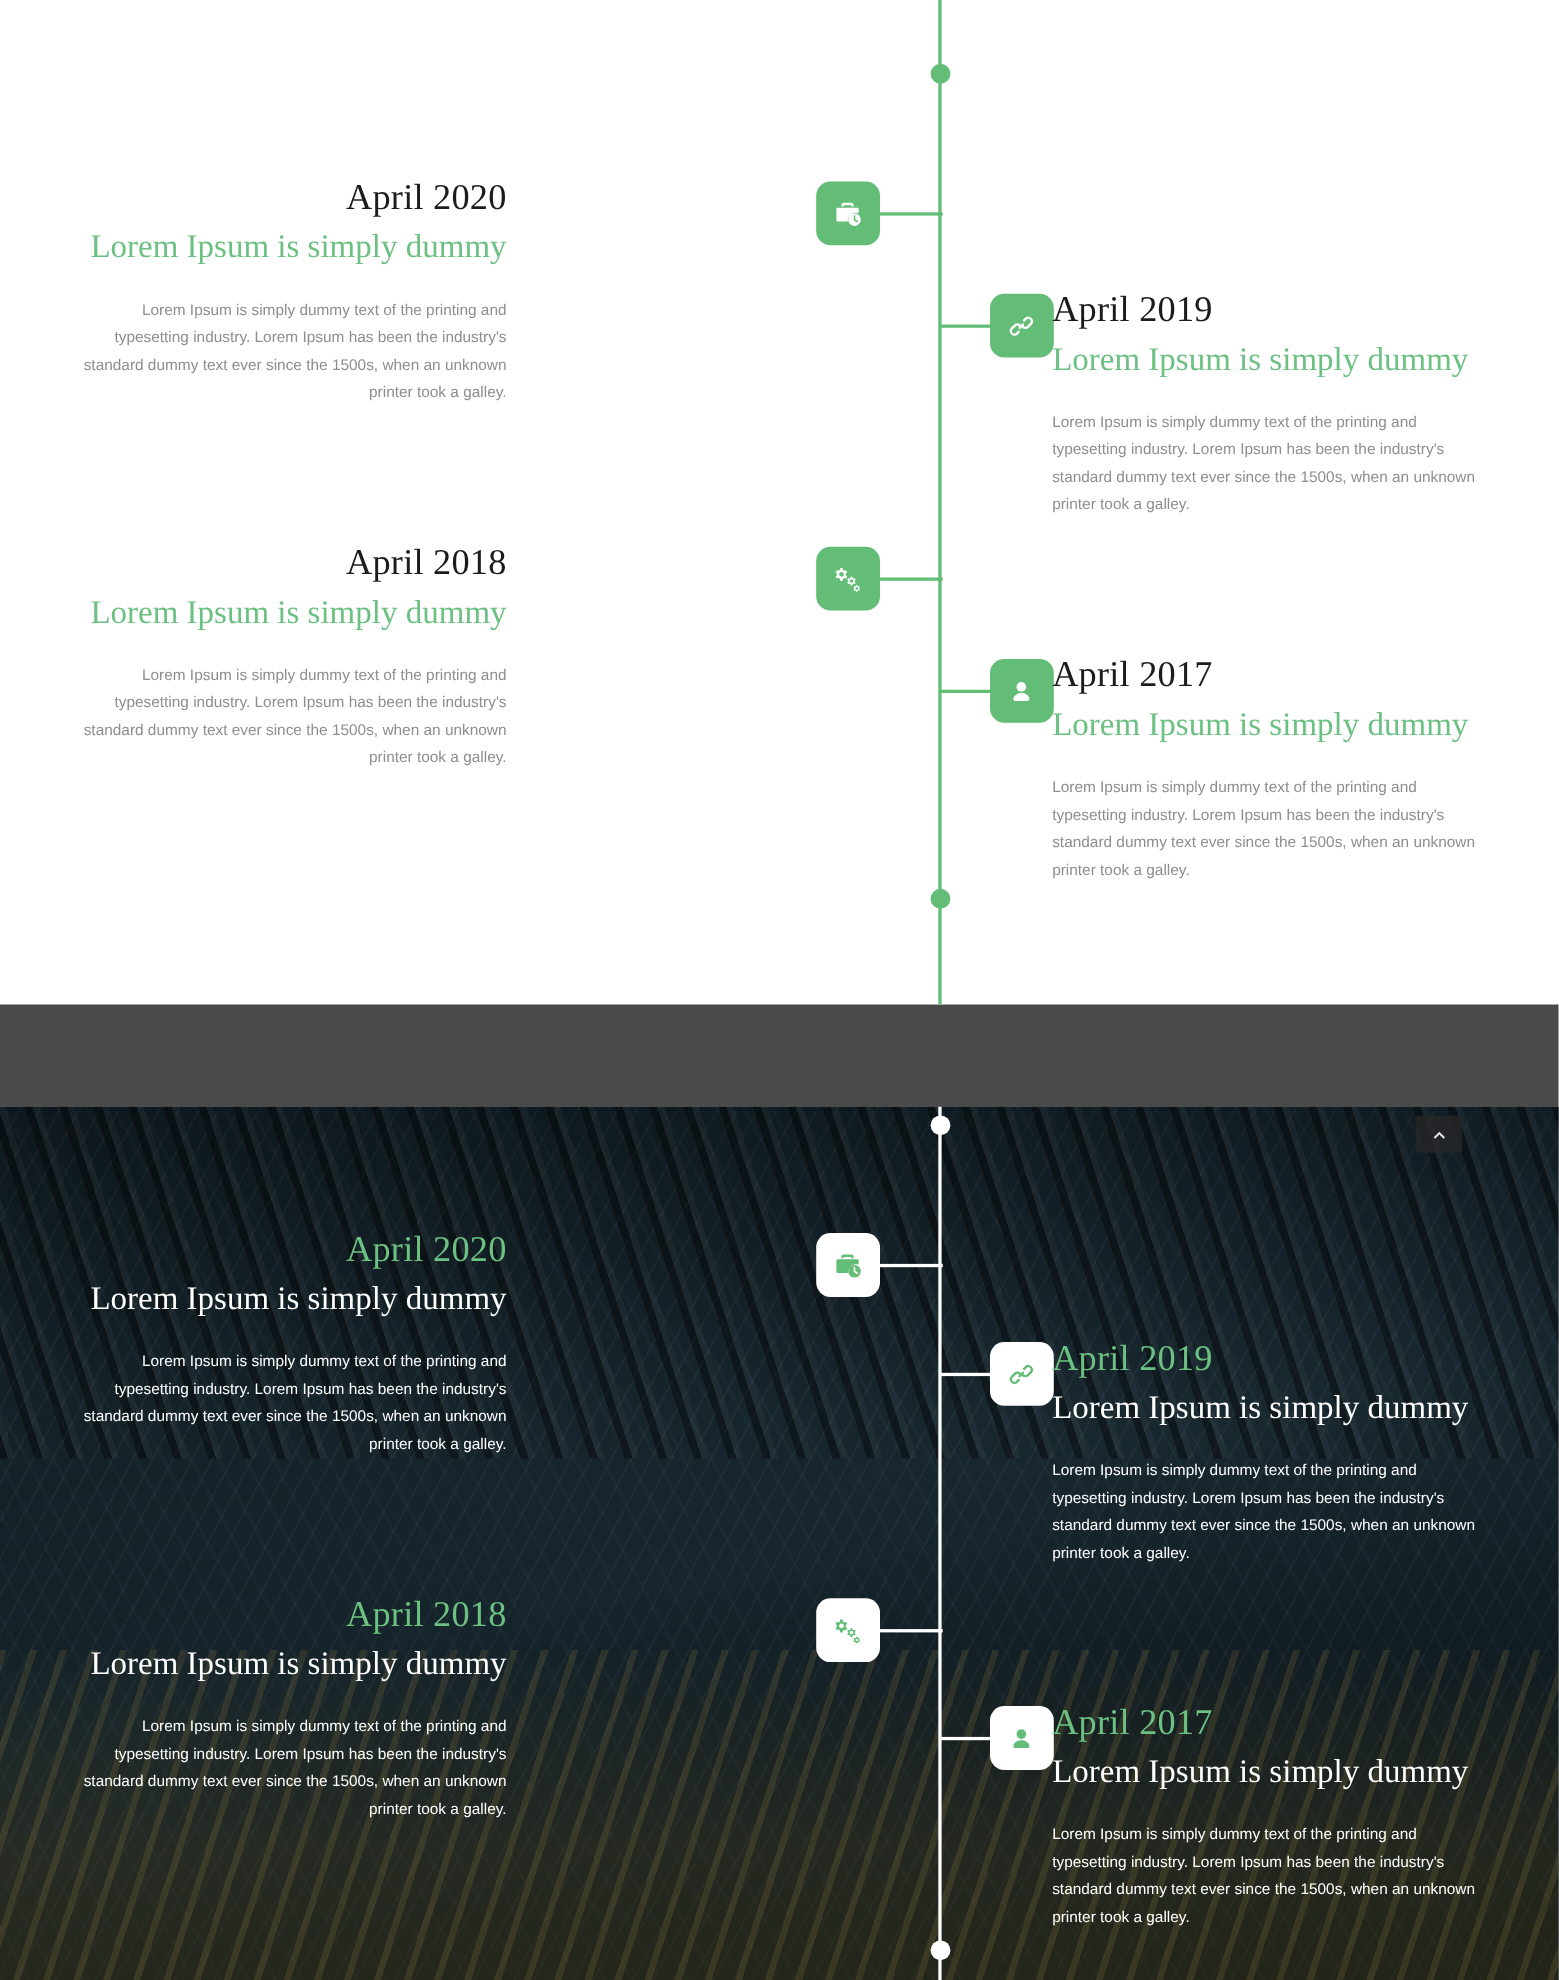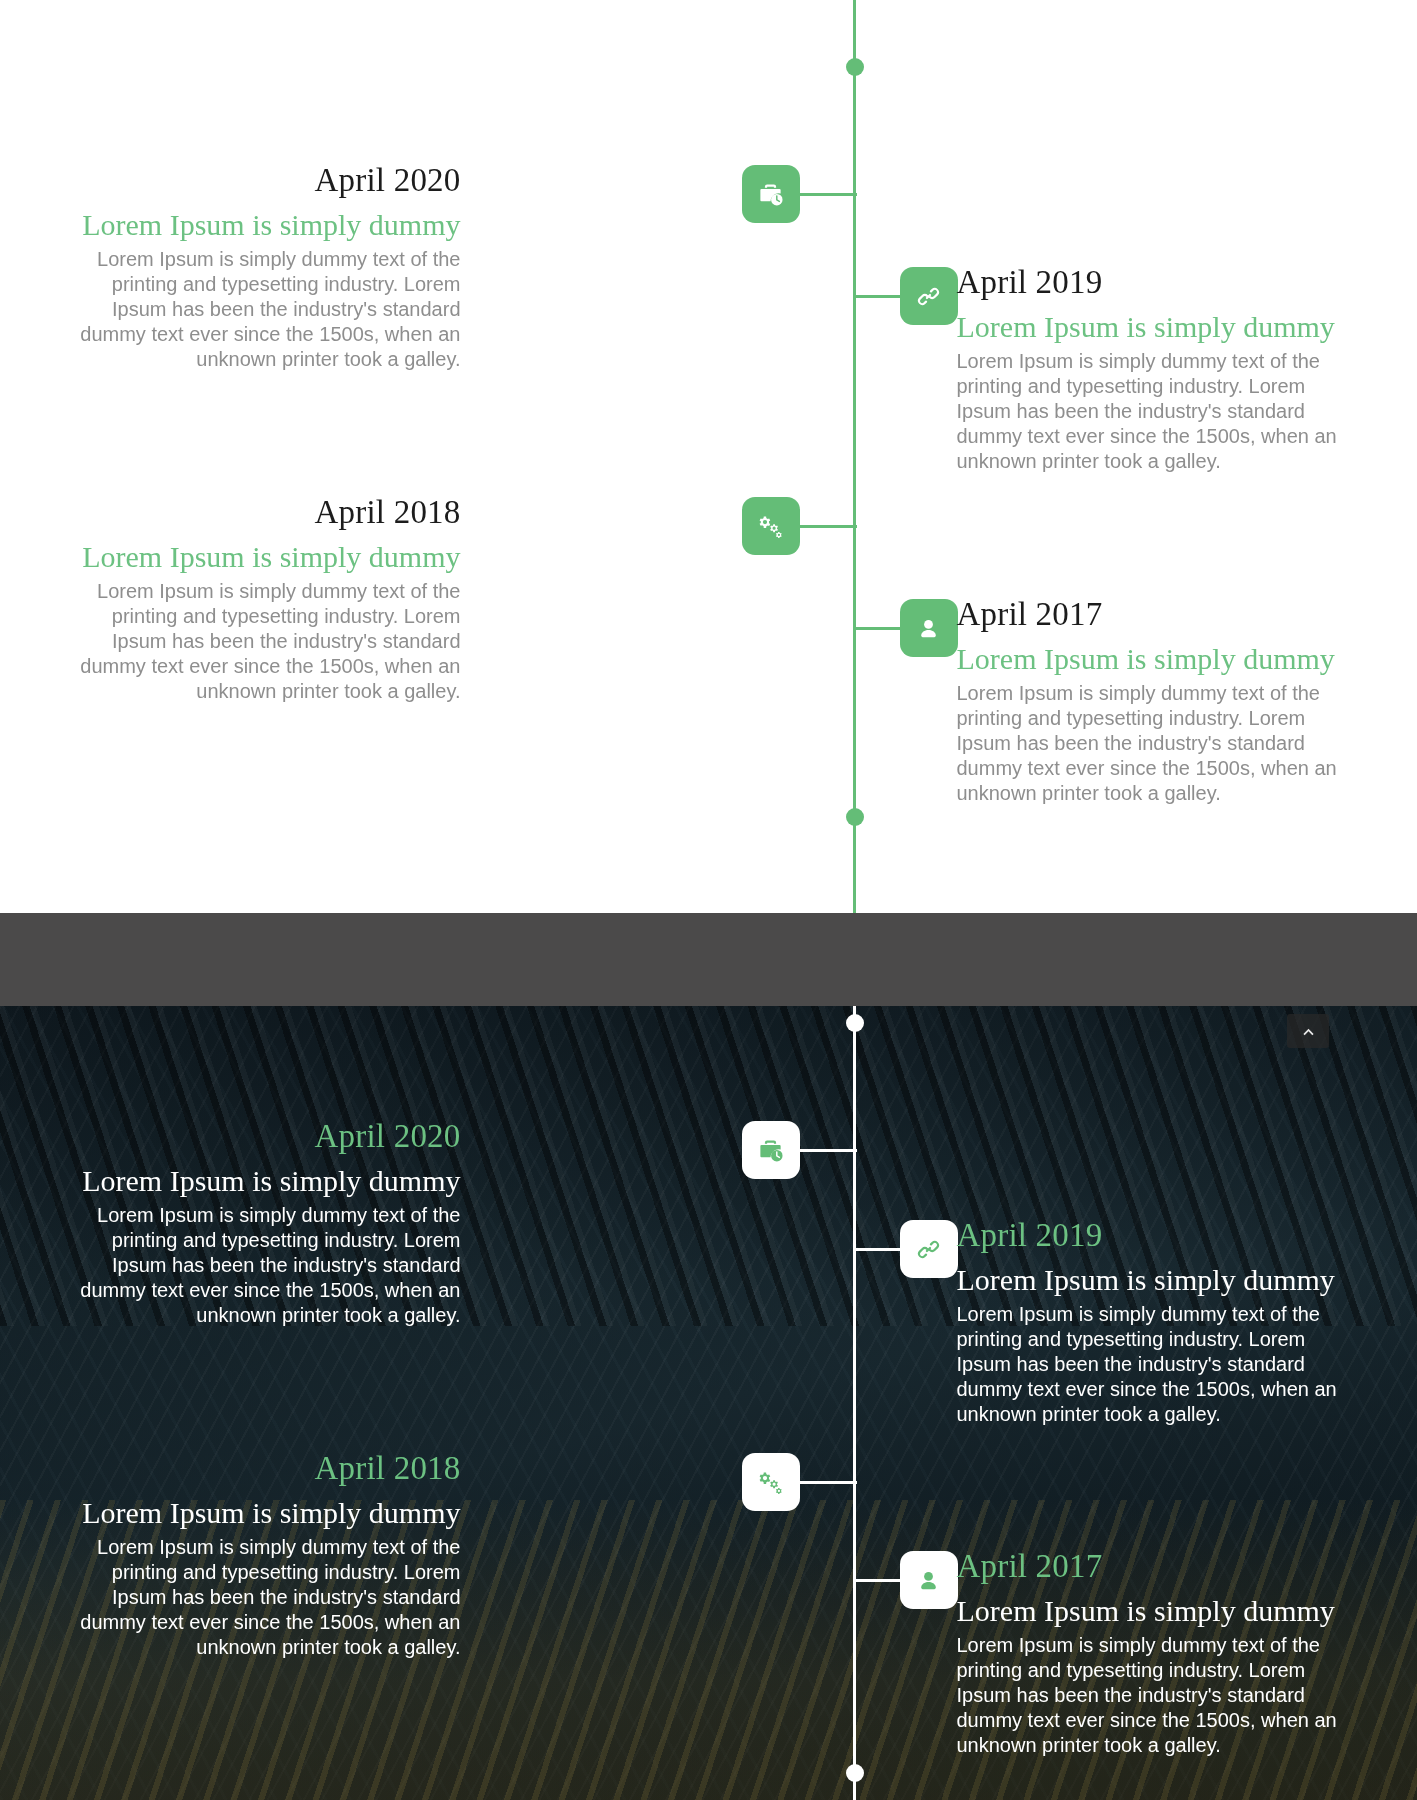--- a/index.html
+++ b/index.html
@@ -77,23 +77,24 @@
   .tl-sub {
     font-family: "Liberation Serif", serif;
     font-size: 30px;
     line-height: 1.45;
     color: #6cc182;
     font-weight: 400;
     margin-top: 2px;
   }
   .tl-body {
     font-family: "Liberation Sans", sans-serif;
-    font-size: 20px;
+    font-size: 14px;
     line-height: 25px;
     color: #8e8e8e;
+    margin-top: 22px;
     width: 386px;
   }
   .tl-block.left .tl-body { margin-left: auto; }
 
   
   .tl-icon {
     position: absolute;
     width: 58px;
     height: 58px;
     border-radius: 13px;

